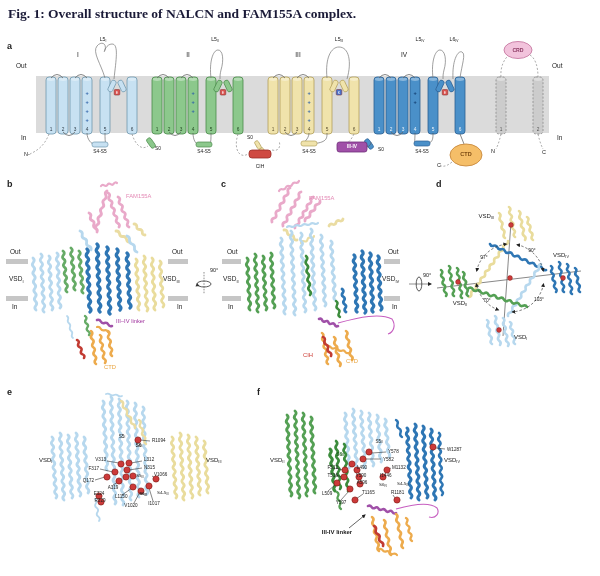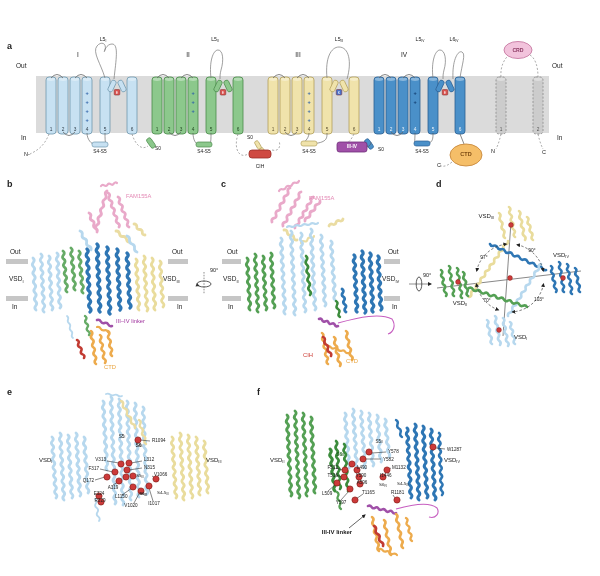--- a/index.html
+++ b/index.html
@@ -8,20 +8,21 @@
   #fig-title{position:absolute;left:8px;top:6px;font-family:"Liberation Serif",serif;
         font-weight:700;font-size:13.5px;color:#1b1b38;white-space:nowrap;}
   svg{position:absolute;left:0;top:0;}
   .ann{position:absolute;white-space:nowrap;line-height:1;color:#222;}
   .ann sub{font-size:62%;vertical-align:-0.3em;}
 </style>
 </head>
 <body>
 
 <div id="root">
+  <div id="fig-title">Fig. 1: Overall structure of NALCN and FAM155A complex.</div>
   <svg id="fig-svg" width="600" height="576" viewBox="0 0 600 576">
       <defs>
         <marker id="arr" markerWidth="5" markerHeight="5" refX="3" refY="2" orient="auto-start-reverse" markerUnits="userSpaceOnUse">
           <path d="M0,0 L4,2 L0,4 Z" fill="#222"></path>
         </marker>
       </defs>
       <g>
         <rect x="36" y="76" width="513" height="57" fill="#dbdbdb"></rect>
         <rect x="46" y="77" width="10" height="57" rx="3" fill="#c7e1f2" stroke="#6f97ad" stroke-width="0.8"></rect>
         <ellipse cx="51" cy="79.2" rx="4.2" ry="1.7" fill="#ffffff" fill-opacity="0.35"></ellipse>

